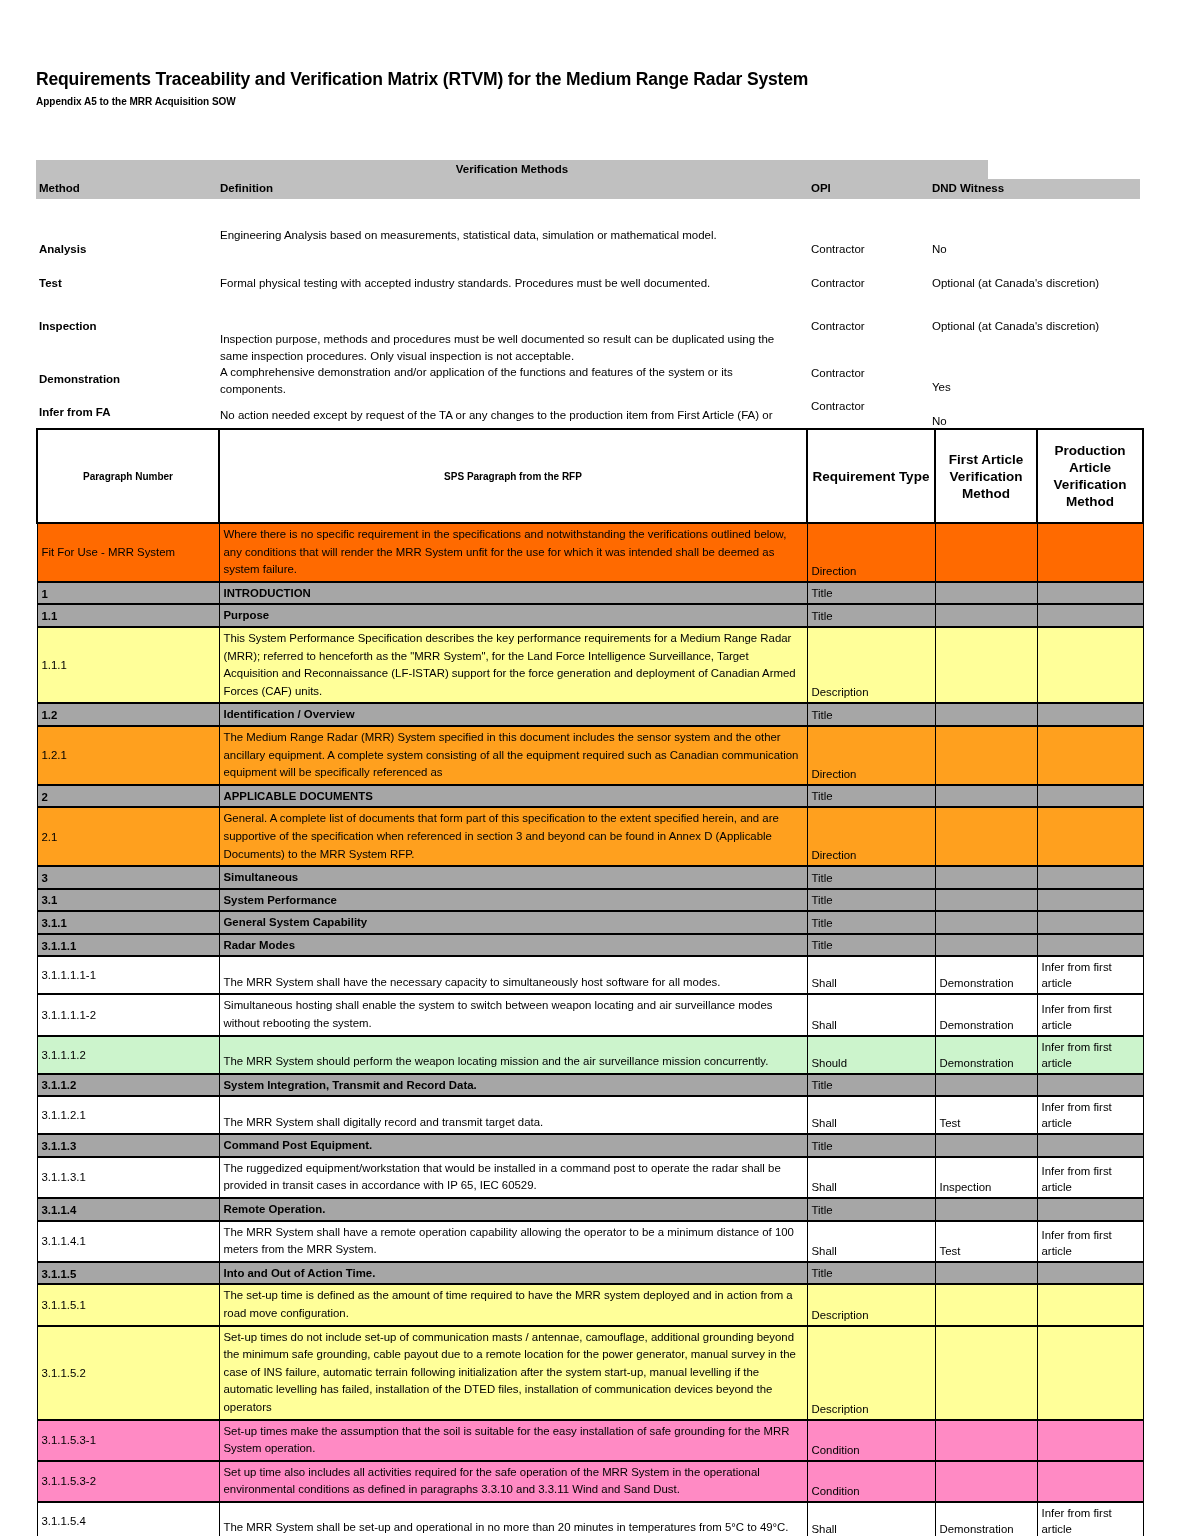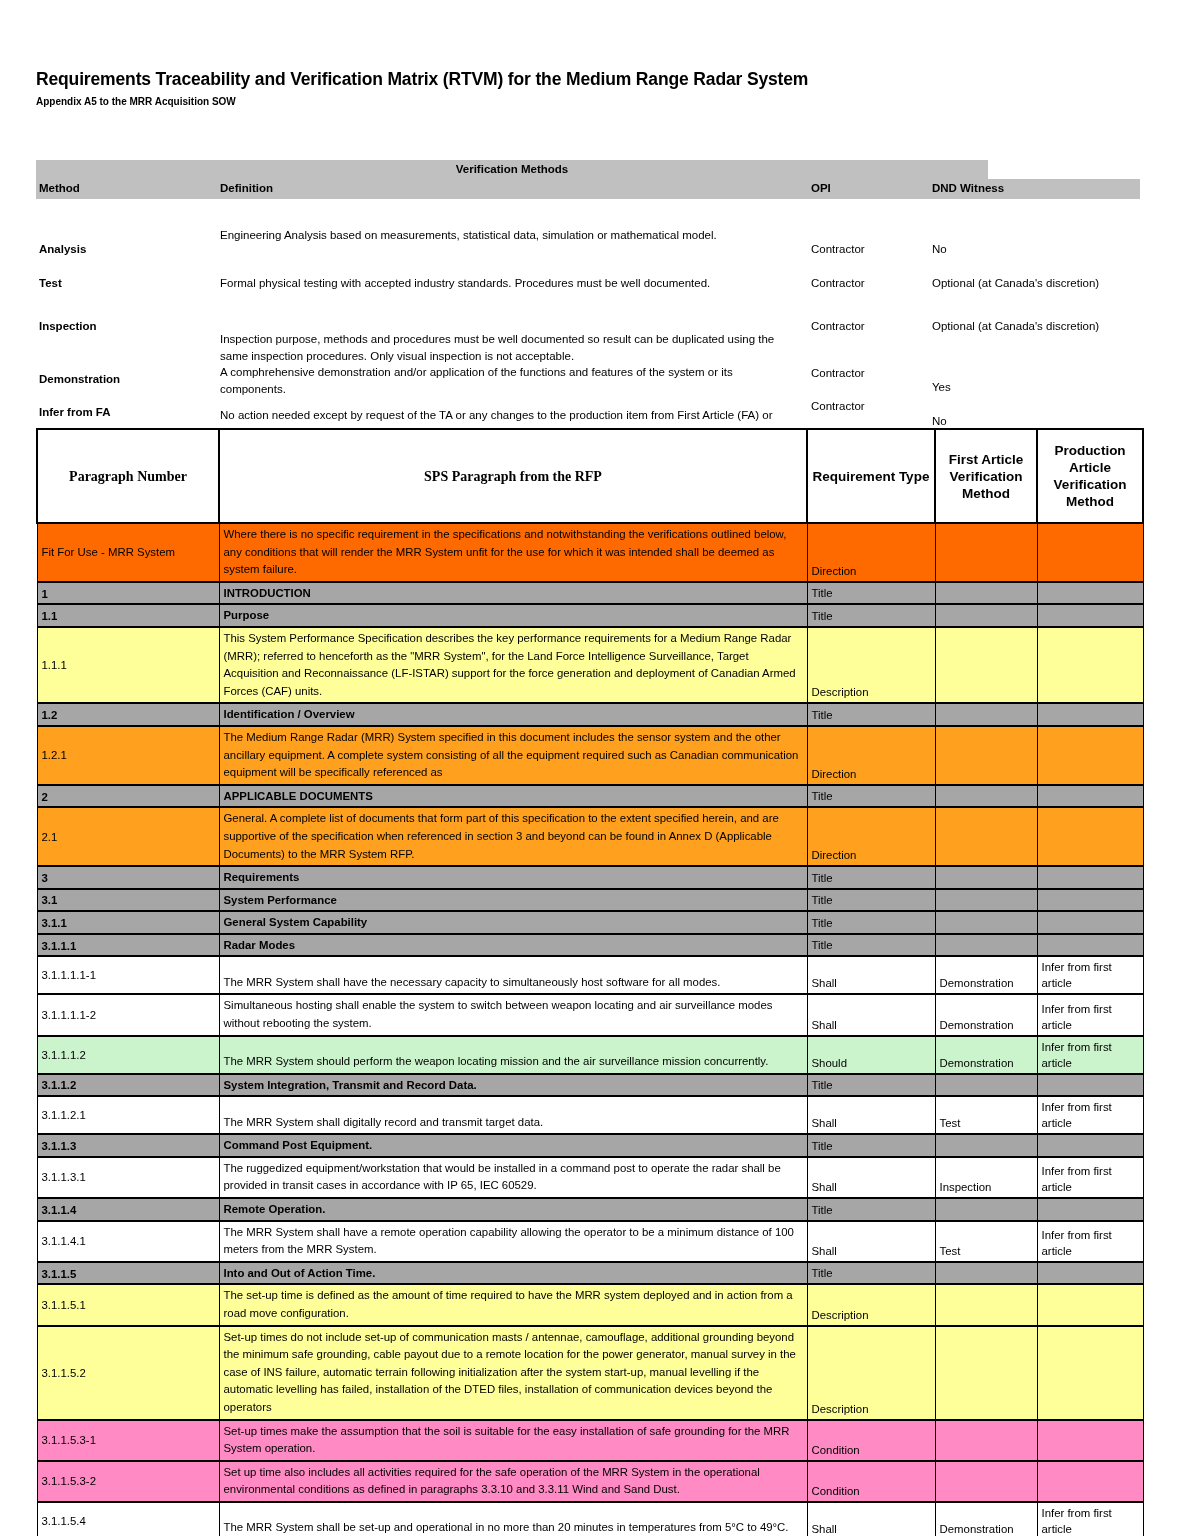--- a/index.html
+++ b/index.html
@@ -116,21 +116,21 @@
     border: 2px solid #000000;
     background: #ffffff;
     font-weight: bold;
     text-align: center;
     vertical-align: middle;
     height: 88px;
     font-size: 13.5px;
     line-height: 17px;
     padding: 2px 4px;
   }
-  .matrix thead th.wide { font-size: 14px; font-family: Liberation Serif, serif; }
+  .matrix thead th.wide { font-size: 10px; }
 
   .cellpad { padding: 2px 4px 2px 4px; }
   td.num  { vertical-align: middle; }
   td.num .cellpad { line-height: 16px; }
   td.txt .cellpad { line-height: 17.6px; }
   td.typ, td.fav, td.pav { font-size: 11.4px; }
   td.typ .cellpad, td.fav .cellpad, td.pav .cellpad { line-height: 16px; }
   td.pav .cellpad { line-height: 16px; }
 
   
@@ -347,21 +347,21 @@
           </td>
           <td class="pav">
             <div class="cellpad"></div>
           </td>
         </tr>
         <tr class="r-title titlerow-h">
           <td class="num">
             <div class="cellpad">3</div>
           </td>
           <td class="txt">
-            <div class="cellpad">Requirements</div>
+            <div class="cellpad">Simultaneous</div>
           </td>
           <td class="typ">
             <div class="cellpad">Title</div>
           </td>
           <td class="fav">
             <div class="cellpad"></div>
           </td>
           <td class="pav">
             <div class="cellpad"></div>
           </td>

